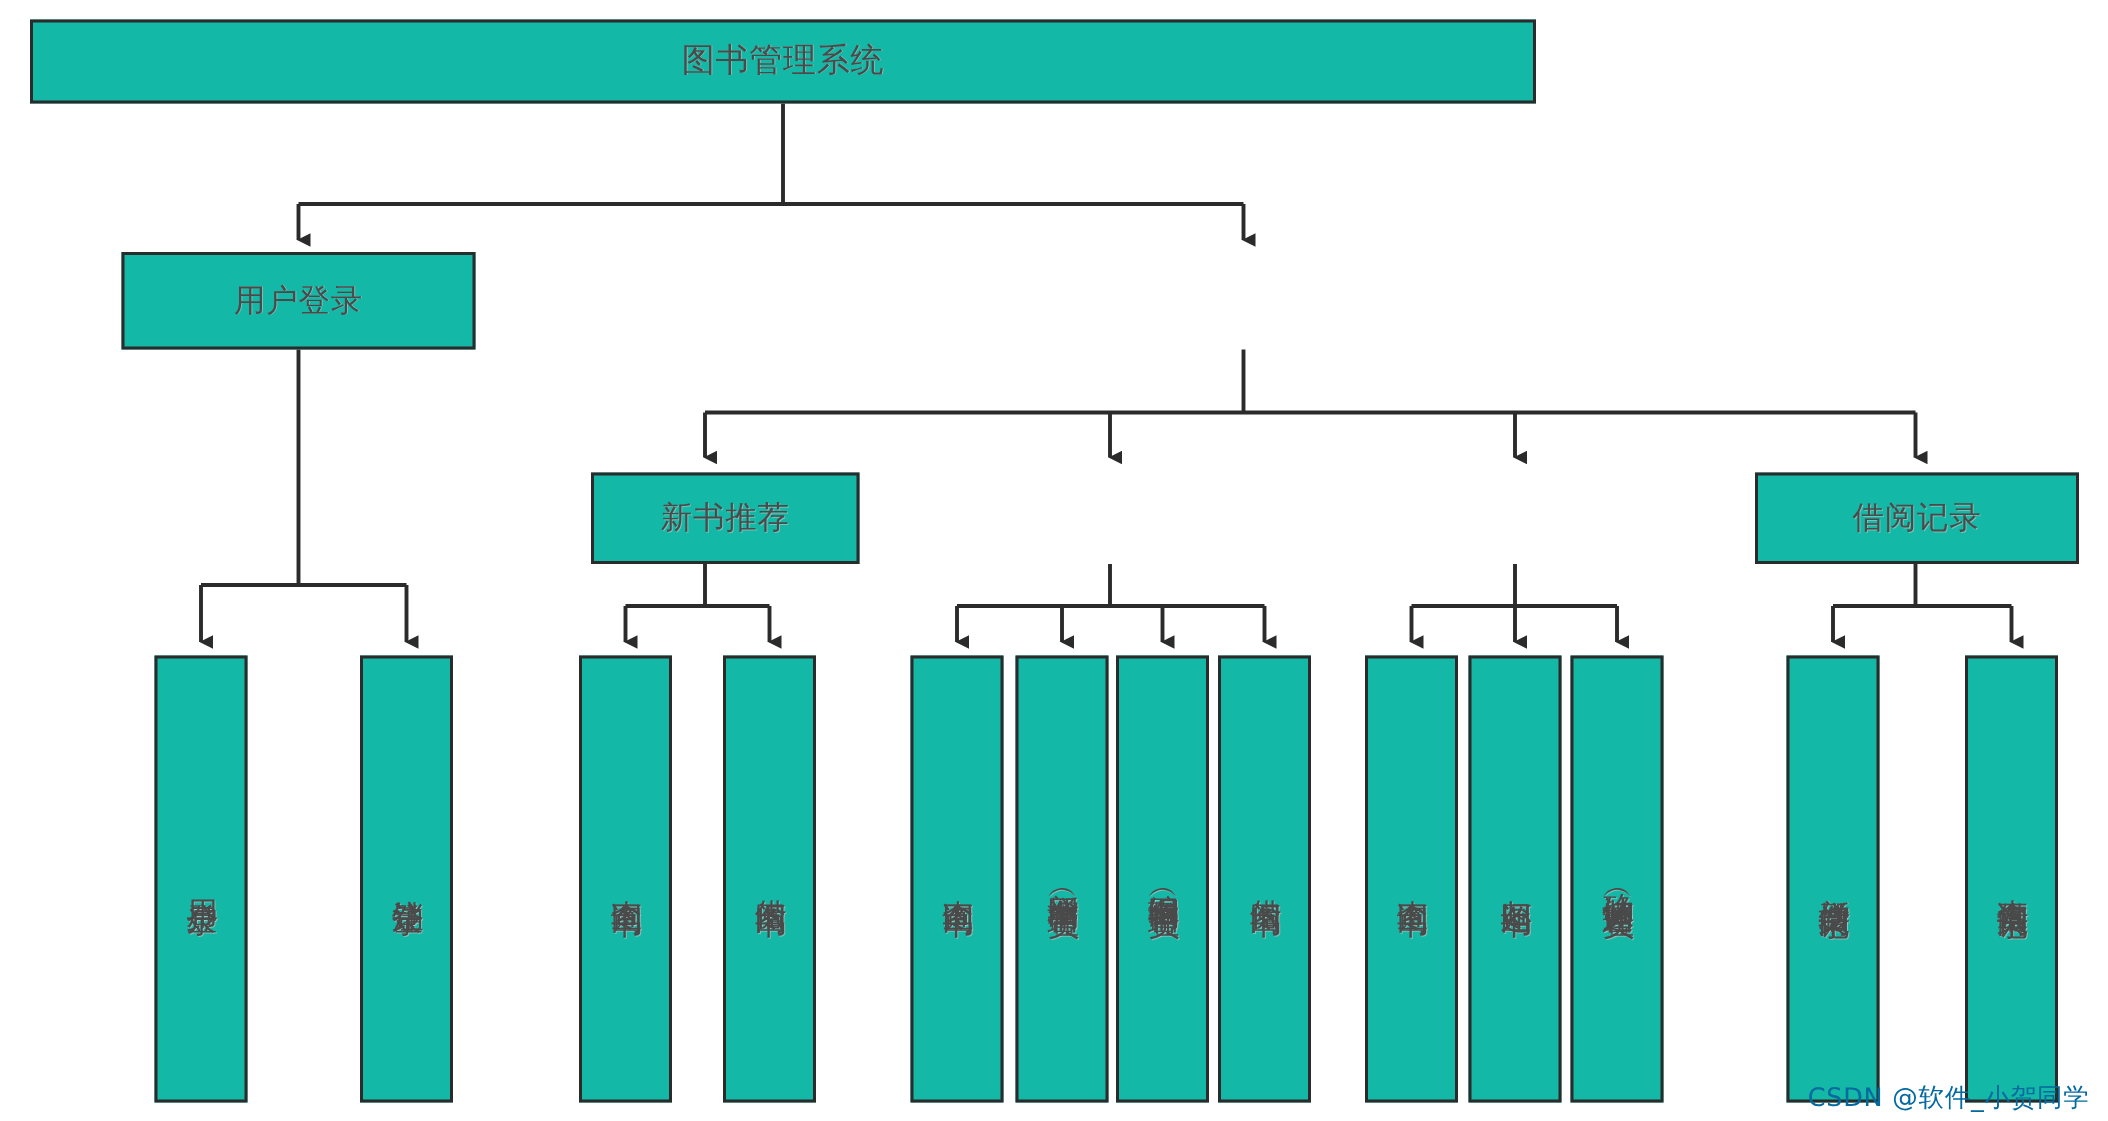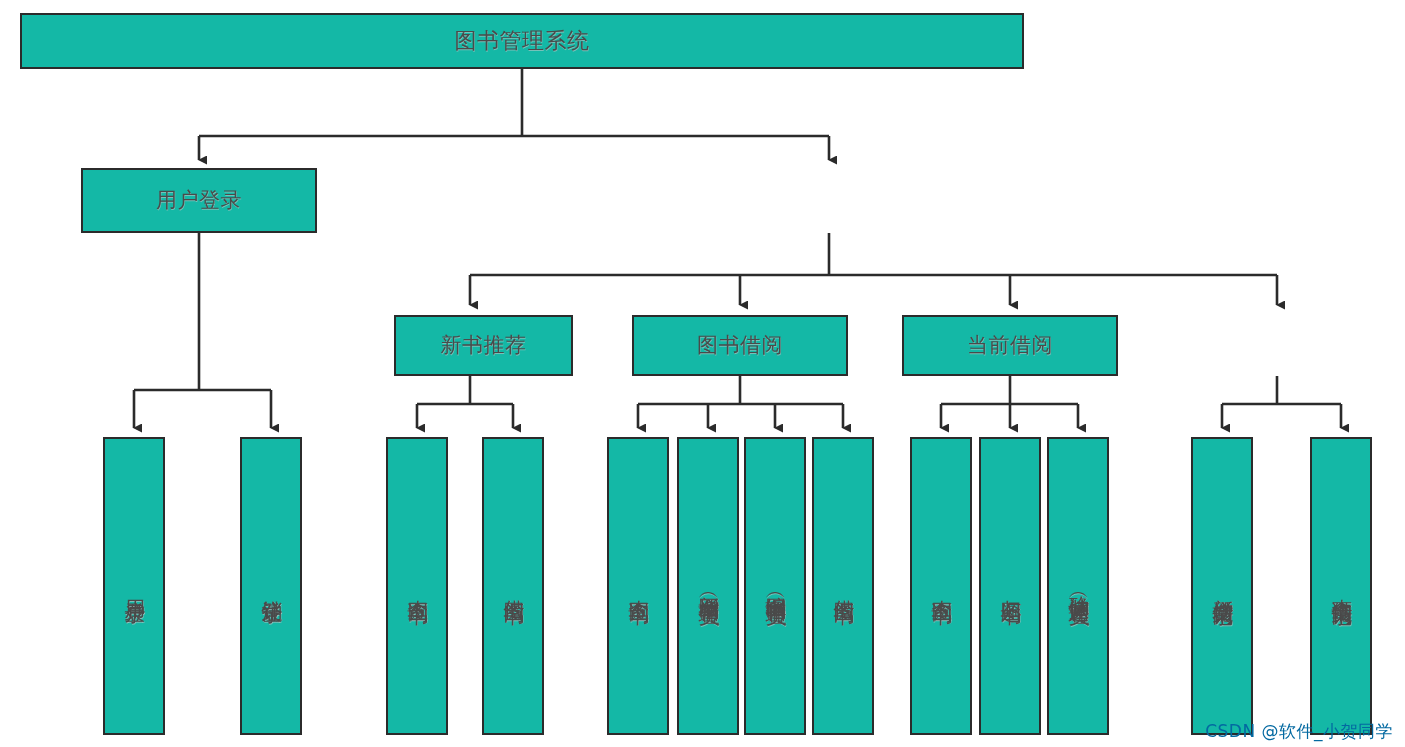--- a/index.html
+++ b/index.html
@@ -130,25 +130,22 @@
     <span class="node-label">图书管理系统</span>
   </div>
 
   <div class="node level2" style="left:81px; top:168px; width:236px; height:65px;">
     <span class="node-label">用户登录</span>
   </div>
 
   <div class="node level3" style="left:362px; top:315px; width:179px; height:61px;margin-left:32px;">
     <span class="node-label">新书推荐</span>
   </div>
-  <div class="node level3" style="left:632px; top:315px; width:216px; height:61px;">
-    <span class="node-label">图书借阅</span>
-  </div>
-  <div class="node level3" style="left:902px; top:315px; width:216px; height:61px;">
-    <span class="node-label">当前借阅</span>
+  <div class="node level3" style="left:1170px; top:315px; width:216px; height:61px;">
+    <span class="node-label">借阅记录</span>
   </div>
 
   <div class="node leaf" style="left:103px; top:437px; width:62px; height:298px;">
     <span class="node-label">用户登录</span>
   </div>
   <div class="node leaf" style="left:240px; top:437px; width:62px; height:298px;">
     <span class="node-label">注销登录</span>
   </div>
 
   <div class="node leaf" style="left:386px; top:437px; width:62px; height:298px;">

